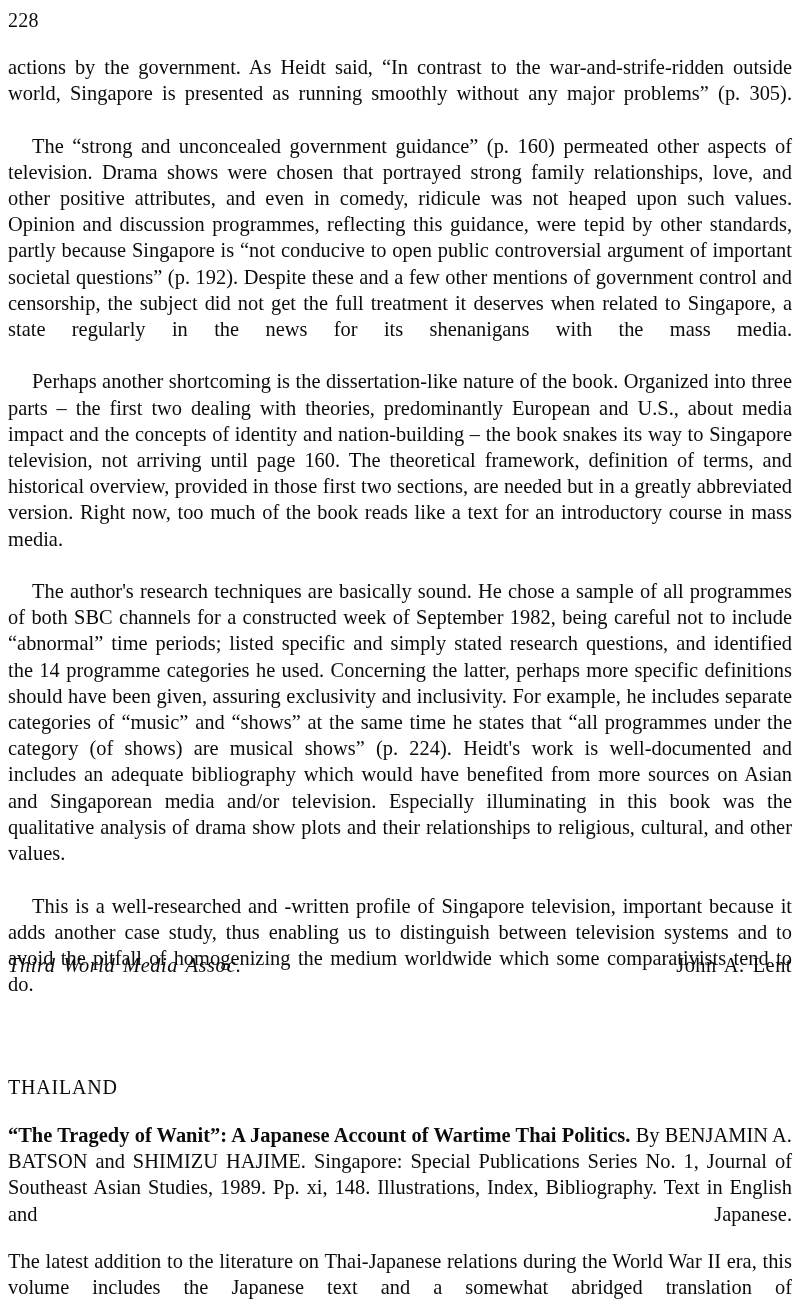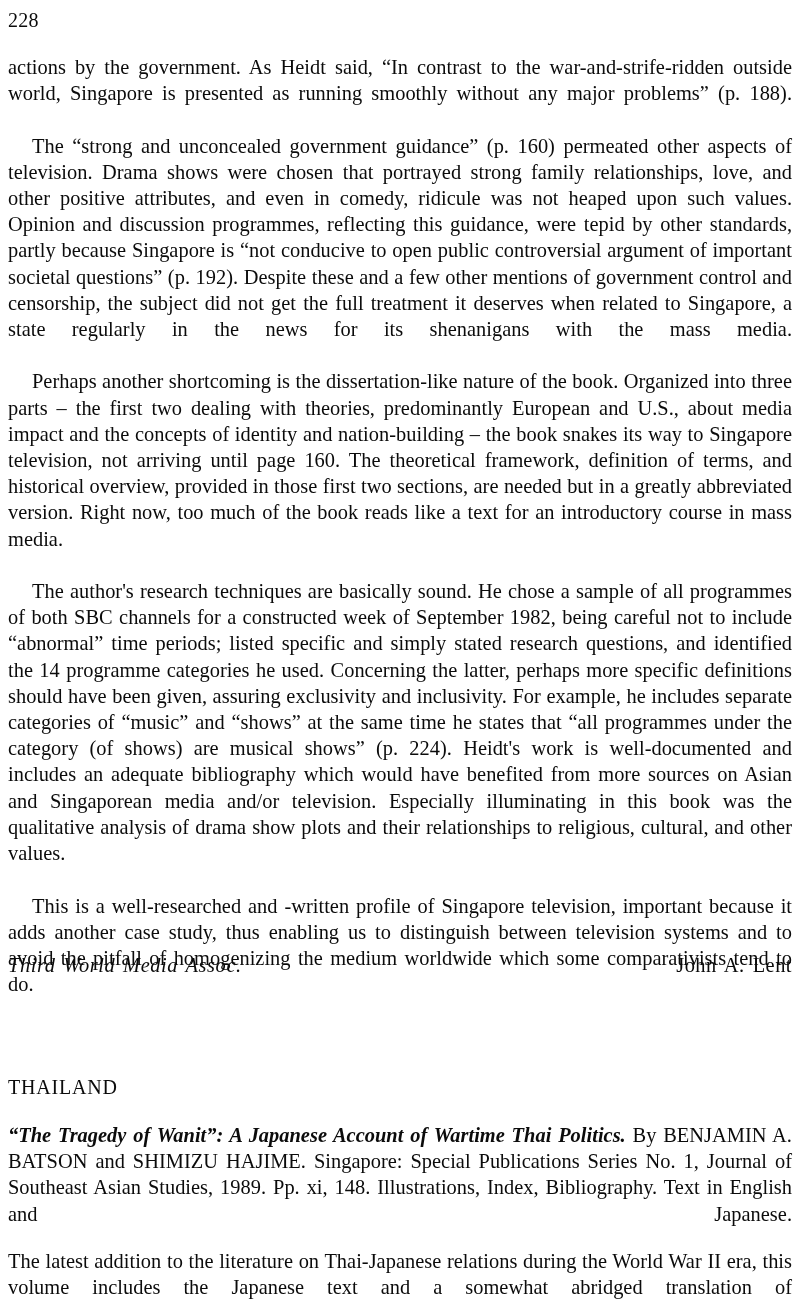--- a/index.html
+++ b/index.html
@@ -124,21 +124,20 @@
     text-align: justify;
     letter-spacing: 0.02px;
   }
   .review-head p::after {
     content: "";
     display: inline-block;
     width: 100%;
   }
   .booktitle {
     font-weight: bold;
-    font-style: italic;
   }
 
   .closing-para {
     position: absolute;
     left: 0;
     top: 1248px;
     width: 784px;
   }
   .closing-para p {
     margin: 0;
@@ -156,21 +155,21 @@
 </head>
 <body>
 
 <div class="page">
 
   <div class="running-head">
     <span class="folio">228</span>
   </div>
 
   <div class="body-col">
-    <p class="para noindent">actions by the government. As Heidt said, “In contrast to the war-and-strife-ridden outside world, Singapore is presented as running smoothly without any major problems” (p. 188).</p>
+    <p class="para noindent">actions by the government. As Heidt said, “In contrast to the war-and-strife-ridden outside world, Singapore is presented as running smoothly without any major problems” (p. 305).</p>
     <p class="para indent">The “strong and unconcealed government guidance” (p. 160) permeated other aspects of television. Drama shows were chosen that portrayed strong family relationships, love, and other positive attributes, and even in comedy, ridicule was not heaped upon such values. Opinion and discussion programmes, reflecting this guidance, were tepid by other standards, partly because Singapore is “not conducive to open public controversial argument of important societal questions” (p. 192). Despite these and a few other mentions of government control and censorship, the subject did not get the full treatment it deserves when related to Singapore, a state regularly in the news for its shenanigans with the mass media.</p>
     <p class="para indent">Perhaps another shortcoming is the dissertation-like nature of the book. Organized into three parts – the first two dealing with theories, predominantly European and U.S., about media impact and the concepts of identity and nation-building – the book snakes its way to Singapore television, not arriving until page 160. The theoretical framework, definition of terms, and historical overview, provided in those first two sections, are needed but in a greatly abbreviated version. Right now, too much of the book reads like a text for an introductory course in mass media.</p>
     <p class="para indent">The author's research techniques are basically sound. He chose a sample of all programmes of both SBC channels for a constructed week of September 1982, being careful not to include “abnormal” time periods; listed specific and simply stated research questions, and identified the 14 programme categories he used. Concerning the latter, perhaps more specific definitions should have been given, assuring exclusivity and inclusivity. For example, he includes separate categories of “music” and “shows” at the same time he states that “all programmes under the category (of shows) are musical shows” (p. 224). Heidt's work is well-documented and includes an adequate bibliography which would have benefited from more sources on Asian and Singaporean media and/or television. Especially illuminating in this book was the qualitative analysis of drama show plots and their relationships to religious, cultural, and other values.</p>
     <p class="para indent">This is a well-researched and -written profile of Singapore television, important because it adds another case study, thus enabling us to distinguish between television systems and to avoid the pitfall of homogenizing the medium worldwide which some comparativists tend to do.</p>
   </div>
 
   <div class="signature">
     <span class="sig-left">Third World Media Assoc.</span>
     <span class="sig-right">John A. Lent</span>
   </div>

